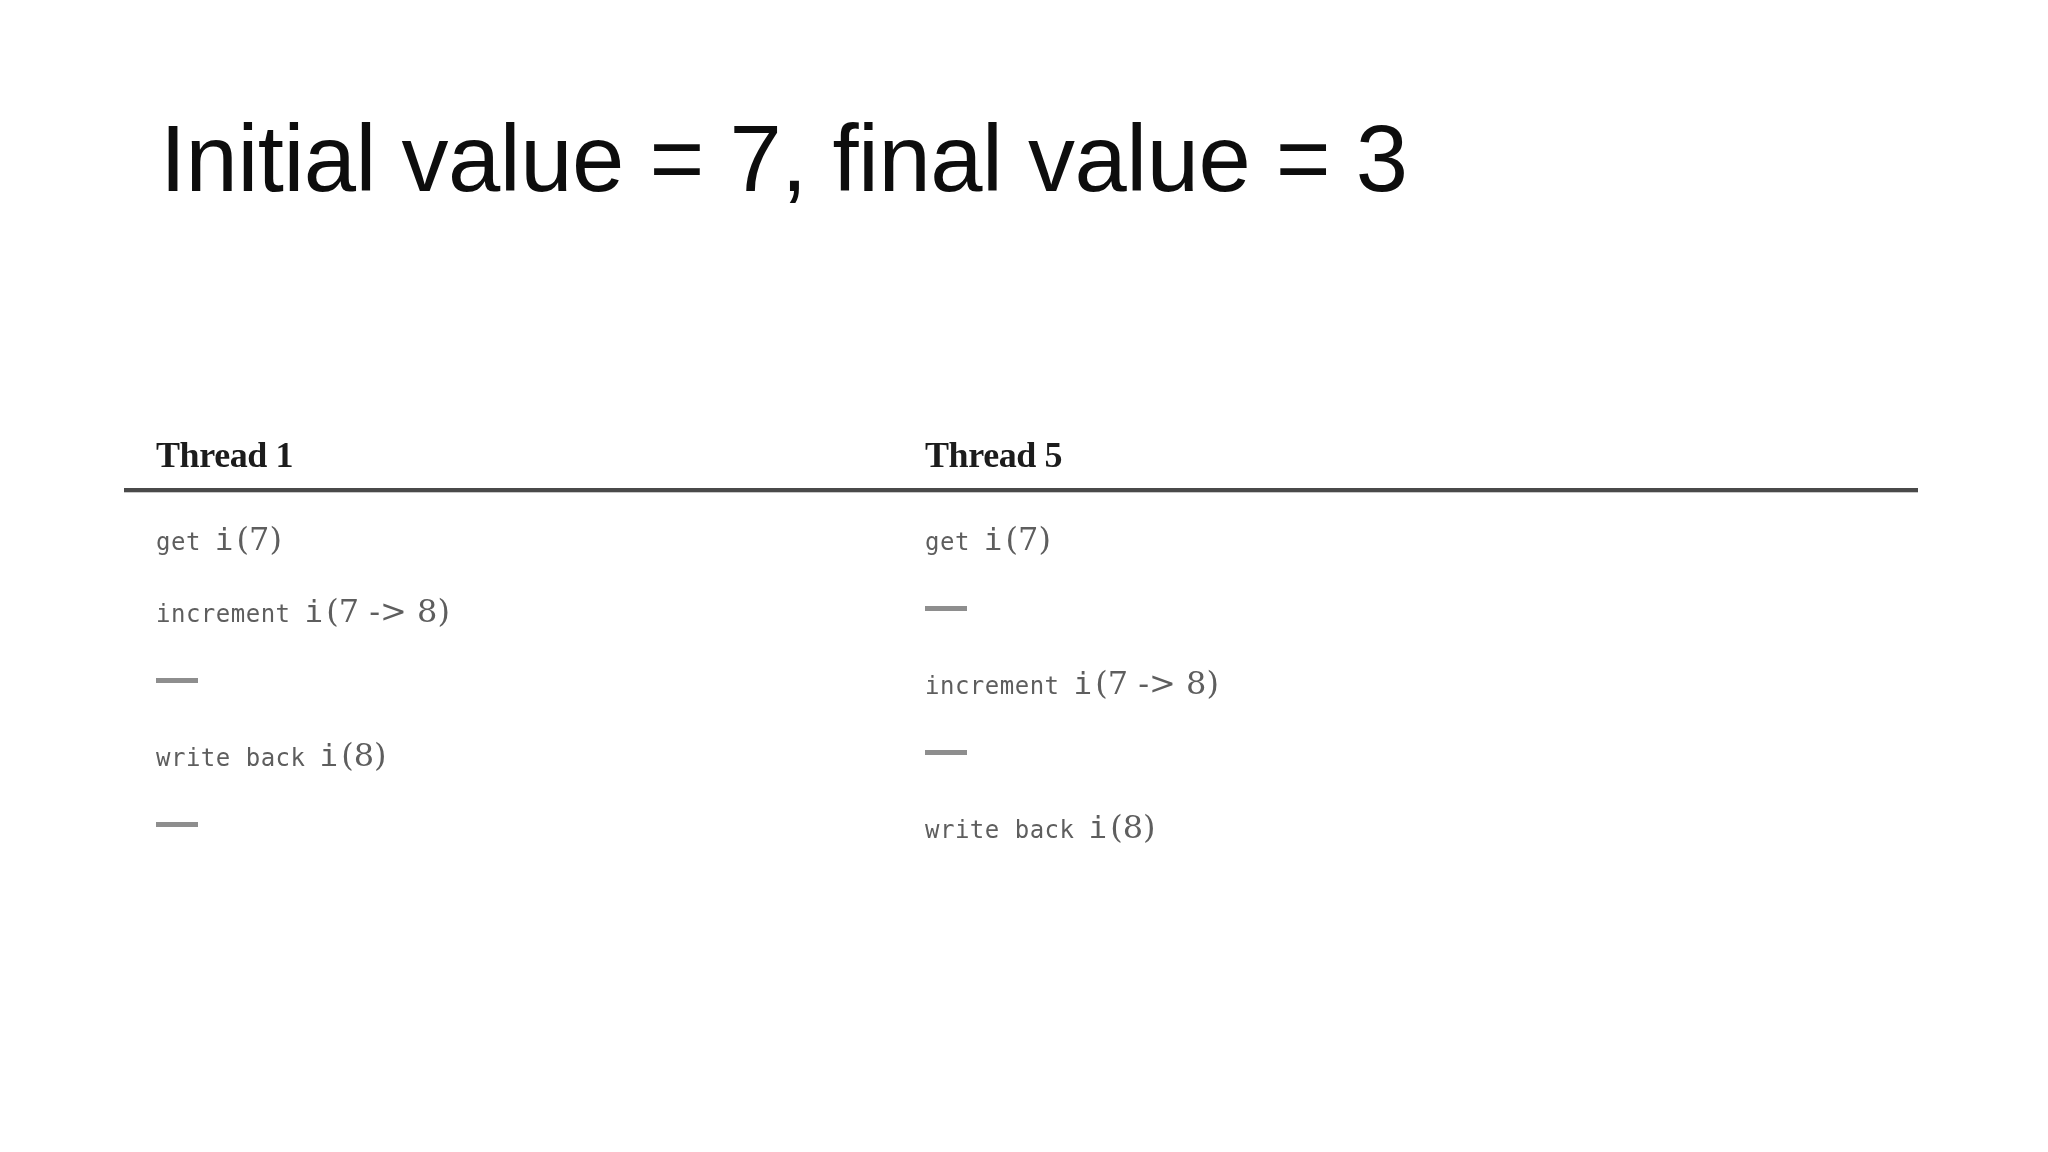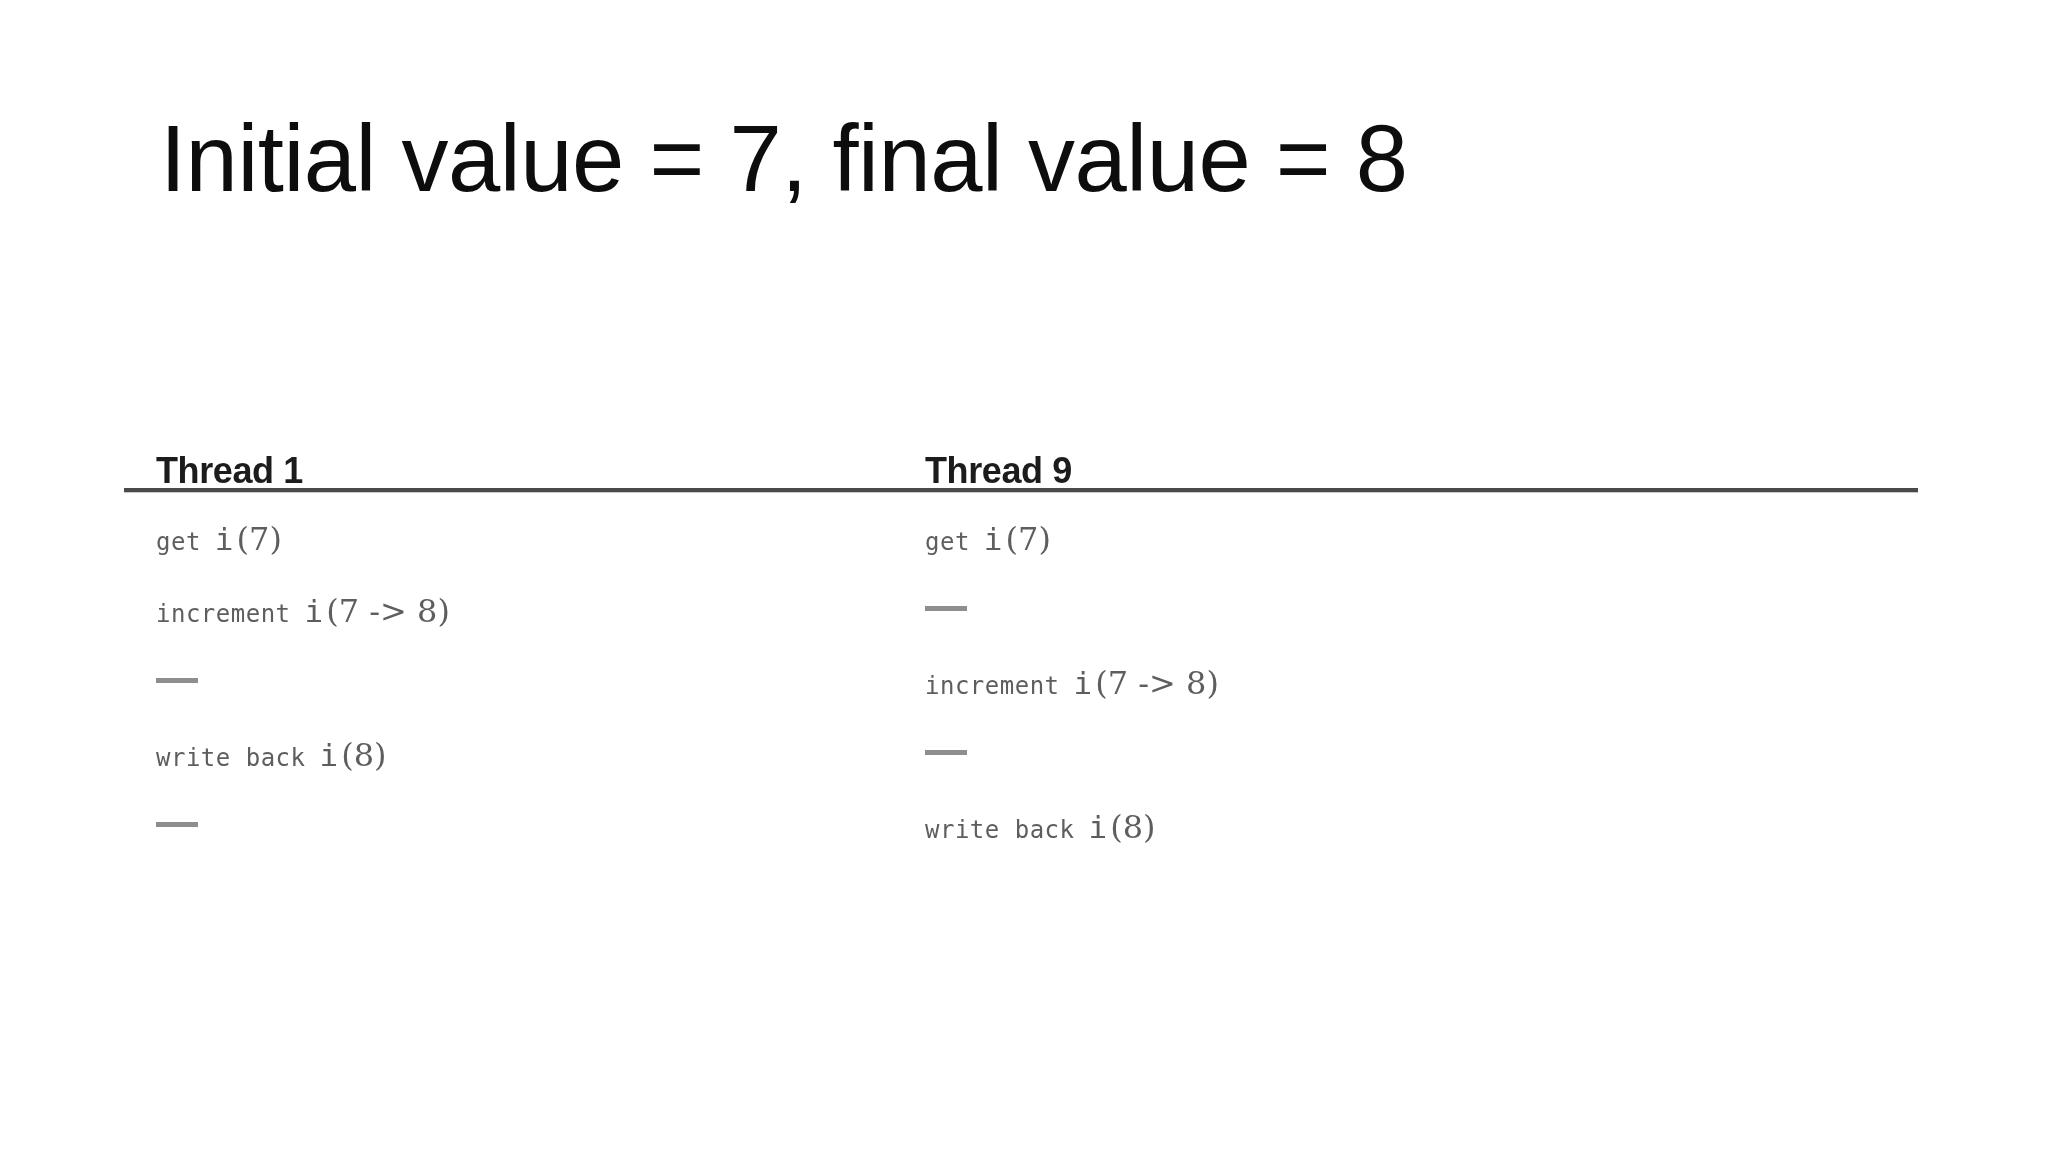--- a/index.html
+++ b/index.html
@@ -39,22 +39,22 @@
     width: 1794px;
   }
 
   .table-head {
     position: relative;
     height: 56px;
   }
 
   .col-head {
     position: absolute;
-    top: 16px;
-    font-family: Liberation Sans, sans-serif;
+    top: 0;
+    font-family: Liberation Serif, serif;
     font-size: 36px;
     font-weight: 700;
     color: #1c1c1c;
     letter-spacing: -0.4px;
     white-space: nowrap;
   }
 
   .col-head.c1 { left: 32px; }
   .col-head.c2 { left: 801px; }
 
@@ -118,27 +118,27 @@
     display: inline-block;
     width: 42px;
     height: 5px;
     background: #8e8e8e;
     vertical-align: 11px;
   }
 </style>
 </head>
 <body>
 
-<div class="slide-title">Initial value = 7, final value = 8</div>
+<div class="slide-title">Initial value = 7, final value = 3</div>
 
 <div class="table-figure">
 
   <div class="table-head">
     <div class="col-head c1">Thread 1</div>
-    <div class="col-head c2">Thread 9</div>
+    <div class="col-head c2">Thread 5</div>
     <div class="head-rule"></div>
   </div>
 
   <div class="table-body">
       <div class="trow">
         <div class="cell c1"><span class="op">get</span><span class="val"><span class="var">i</span>(7)</span></div>
         <div class="cell c2"><span class="op">get</span><span class="val"><span class="var">i</span>(7)</span></div>
       </div>
       <div class="trow">
         <div class="cell c1"><span class="op">increment</span><span class="val"><span class="var">i</span>(7 -&gt; 8)</span></div>

